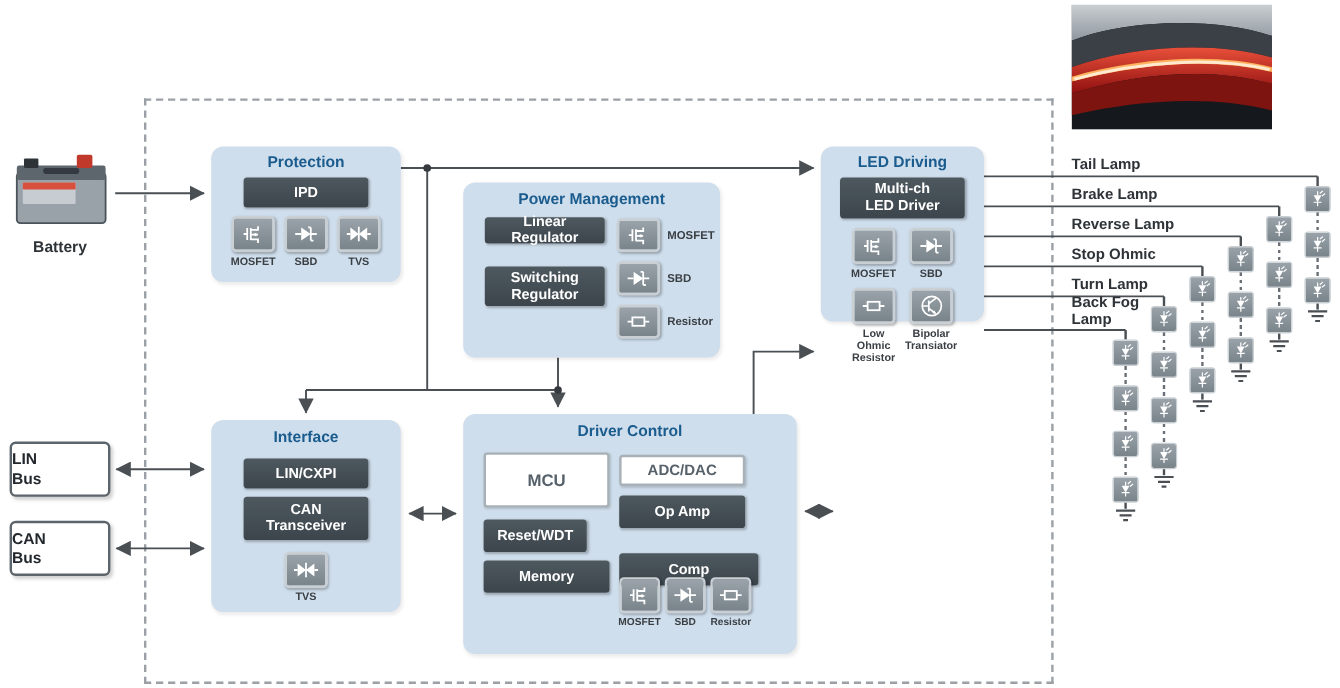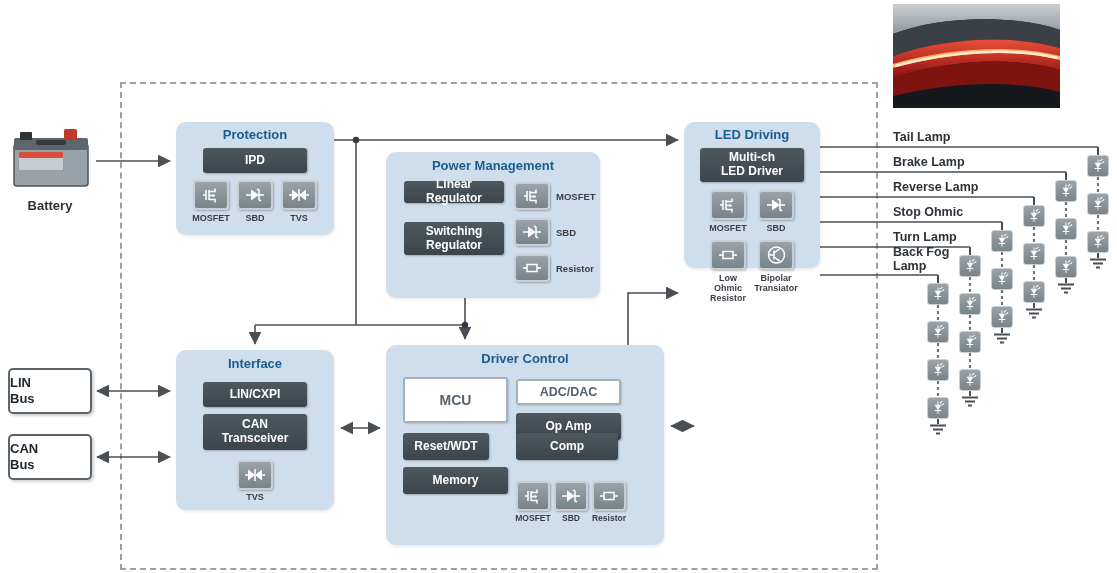--- a/index.html
+++ b/index.html
@@ -257,21 +257,21 @@
     <div class="tile-label" style="left:57px;top:142px;width:44px">TVS</div>
   </div>
 
   <div class="panel" style="left:386px;top:345px;width:278px;height:200px">
     <div class="panel-title" style="top:6px">Driver Control</div>
     <div class="btn-white big" style="left:17px;top:32px;width:105px;height:46px">MCU</div>
     <div class="btn-dark" style="left:17px;top:88px;width:86px;height:27px">Reset/WDT</div>
     <div class="btn-dark" style="left:17px;top:122px;width:105px;height:27px">Memory</div>
     <div class="btn-white" style="left:130px;top:34px;width:105px;height:26px">ADC/DAC</div>
     <div class="btn-dark" style="left:130px;top:68px;width:105px;height:27px">Op Amp</div>
-    <div class="btn-dark" style="left:130px;top:88px;width:102px;height:27px">Comp</div>
+    <div class="btn-dark" style="left:130px;top:116px;width:116px;height:27px">Comp</div>
     <div class="tile" style="left:130px;top:136px;width:34px">
         <svg viewBox="0 0 22 22">
           <use href="#sym-mosfet"></use>
         </svg>
       </div>
     <div class="tile" style="left:168px;top:136px;width:34px">
         <svg viewBox="0 0 22 22">
           <use href="#sym-sbd"></use>
         </svg>
       </div>

